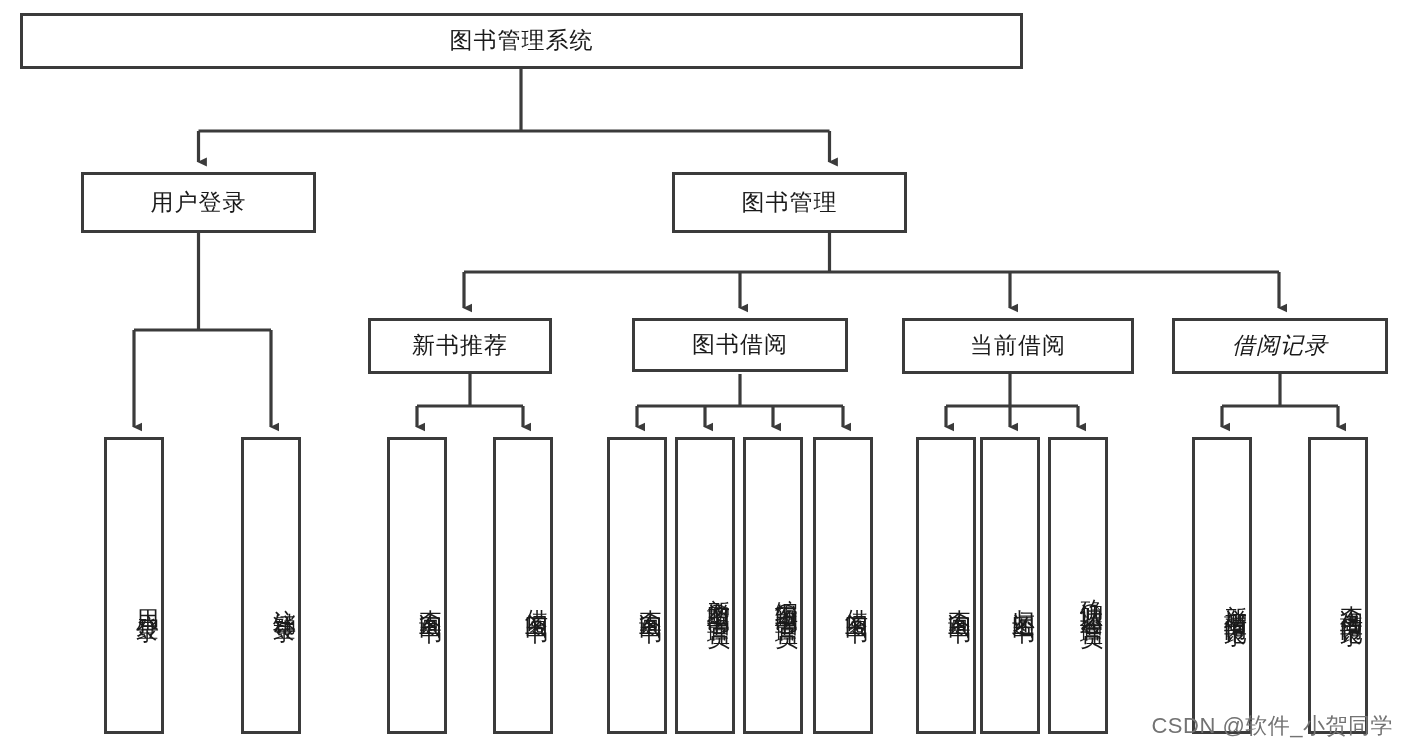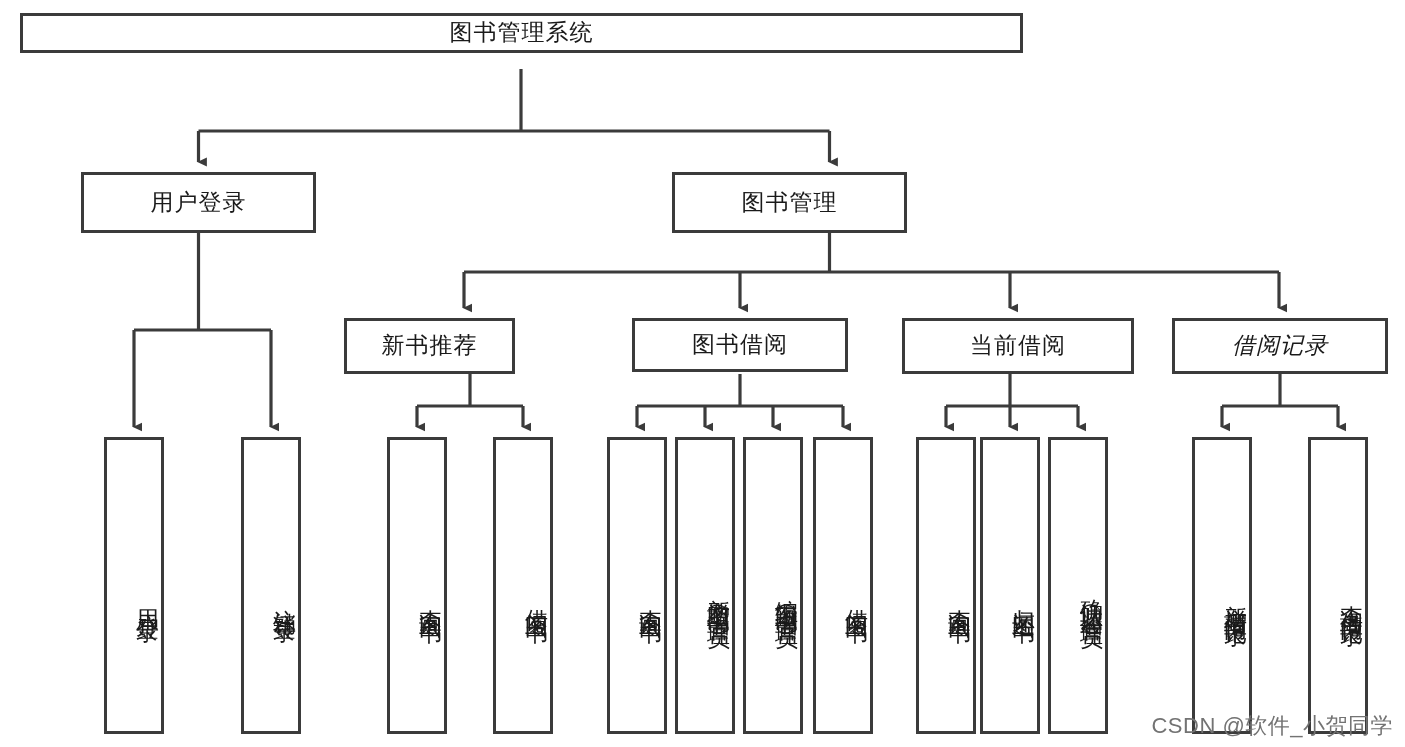--- a/index.html
+++ b/index.html
@@ -117,32 +117,32 @@
       <line x1="1010" y1="406" x2="1010" y2="427" marker-end="url(#arrow)"></line>
       <line x1="1078" y1="406" x2="1078" y2="427" marker-end="url(#arrow)"></line>
 
       <line x1="1280" y1="374" x2="1280" y2="406"></line>
       <line x1="1222" y1="406" x2="1338" y2="406"></line>
       <line x1="1222" y1="406" x2="1222" y2="427" marker-end="url(#arrow)"></line>
       <line x1="1338" y1="406" x2="1338" y2="427" marker-end="url(#arrow)"></line>
     </g>
   </svg>
 
-  <div class="node horizontal" style="left:20px; top:13px; width:1003px; height:40px;">
+  <div class="node horizontal" style="left:20px; top:13px; width:1003px; height:56px;">
     <span class="node-label">图书管理系统</span>
   </div>
 
   <div class="node horizontal" style="left:81px; top:172px; width:235px; height:61px;">
     <span class="node-label">用户登录</span>
   </div>
   <div class="node horizontal" style="left:672px; top:172px; width:235px; height:61px;">
     <span class="node-label">图书管理</span>
   </div>
 
-  <div class="node horizontal" style="left:344px; top:318px; width:171px; height:56px;">
+  <div class="node horizontal" style="left:368px; top:318px; width:184px; height:56px;">
     <span class="node-label">新书推荐</span>
   </div>
   <div class="node horizontal" style="left:632px; top:318px; width:216px; height:54px;">
     <span class="node-label">图书借阅</span>
   </div>
   <div class="node horizontal" style="left:902px; top:318px; width:232px; height:56px;">
     <span class="node-label">当前借阅</span>
   </div>
   <div class="node horizontal" style="left:1172px; top:318px; width:216px; height:56px;font-style:italic;">
     <span class="node-label">借阅记录</span>

